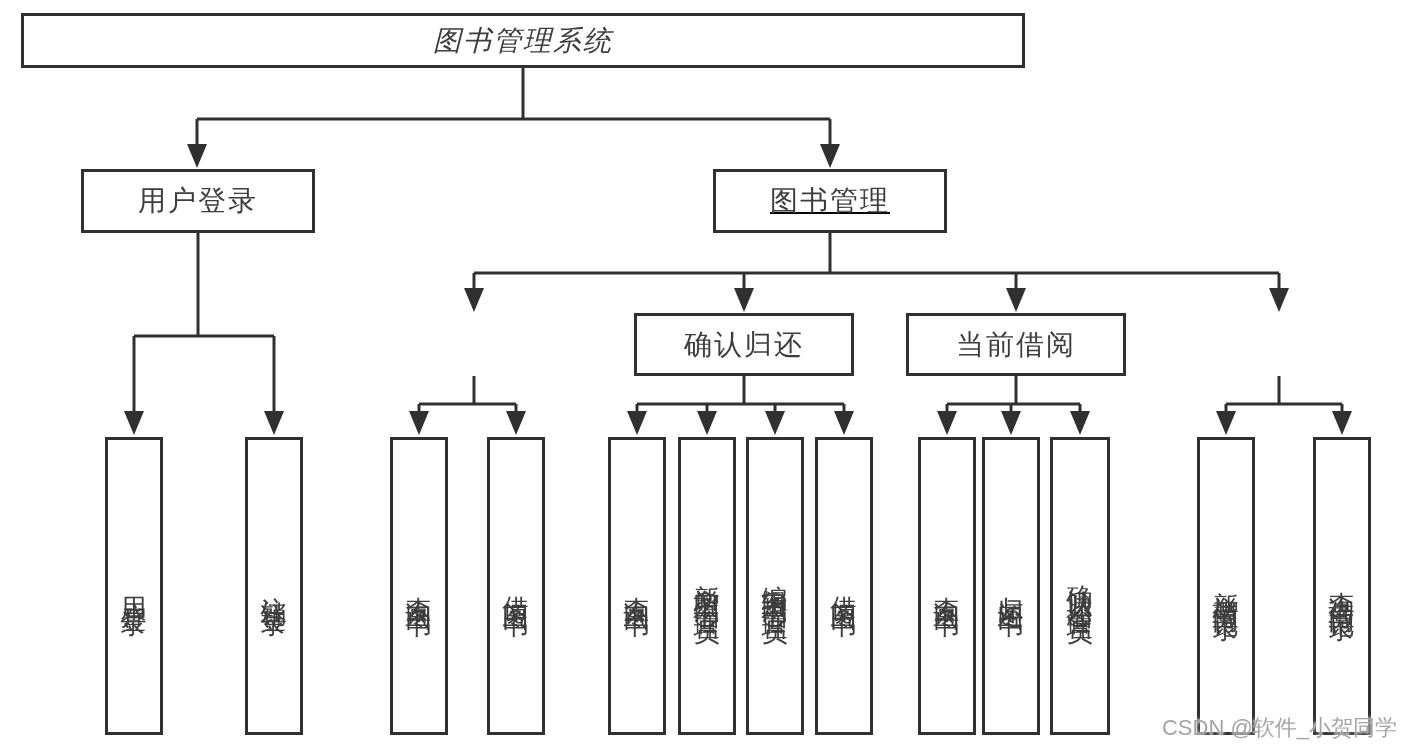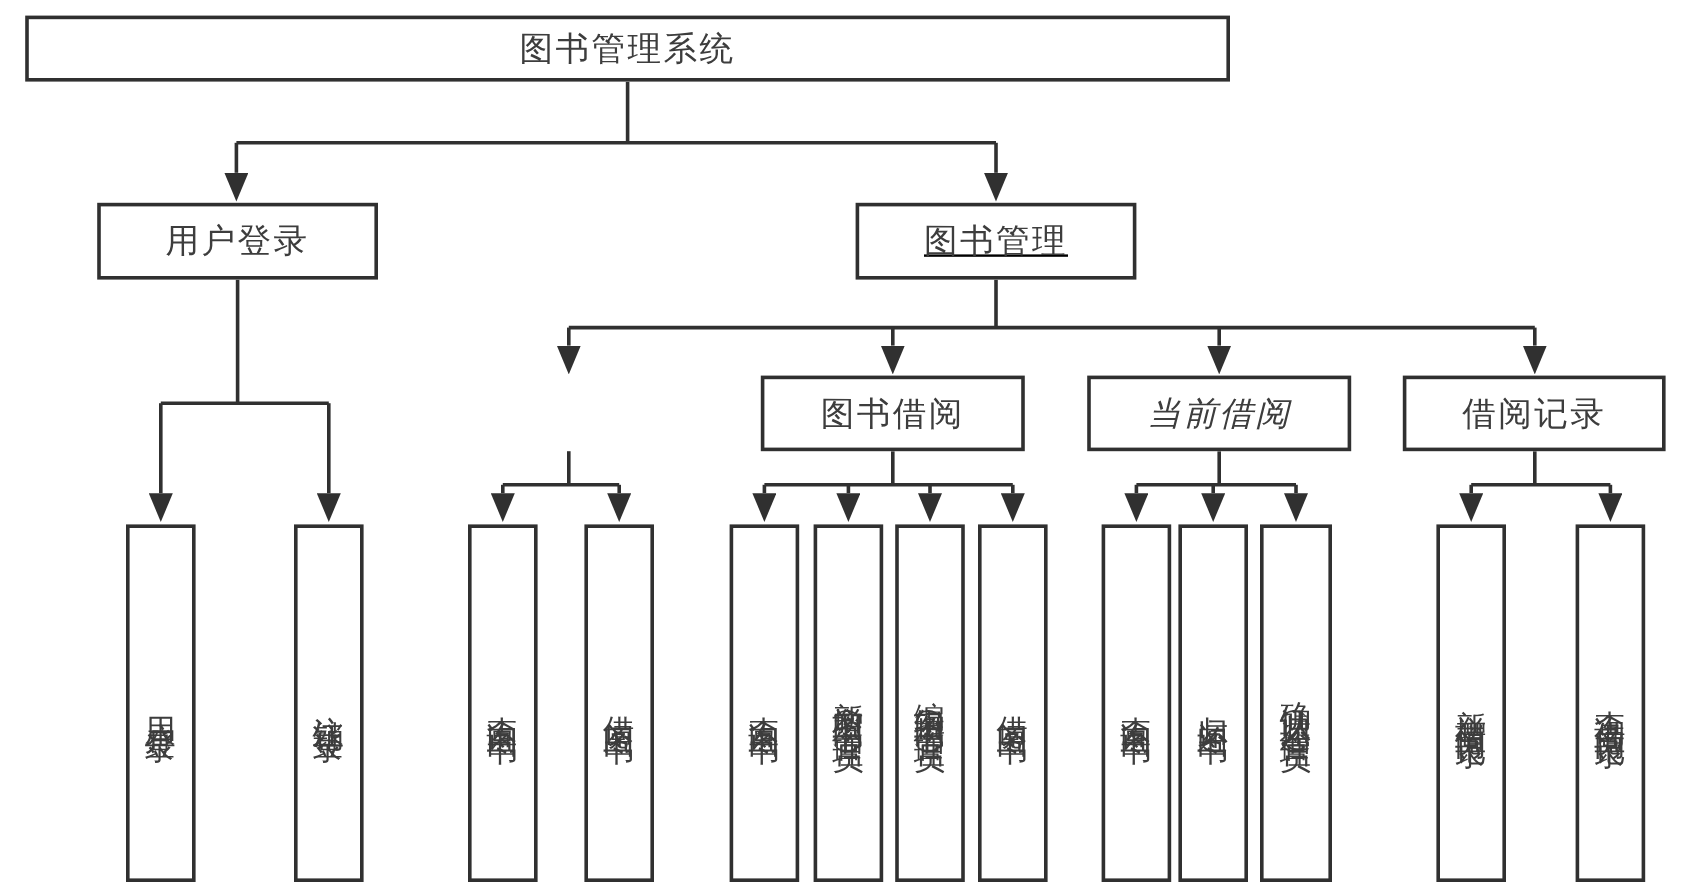--- a/index.html
+++ b/index.html
@@ -116,39 +116,36 @@
     </g>
 
     <g stroke="#303030" stroke-width="3" fill="none">
       <path d="M1279,376 V404"></path>
       <path d="M1226,404 H1342"></path>
       <path d="M1226,404 V411" marker-end="url(#arrow)"></path>
       <path d="M1342,404 V411" marker-end="url(#arrow)"></path>
     </g>
   </svg>
 
-  <div class="node" style="left:21px; top:13px; width:1004px; height:55px;">
+  <div class="node" style="left:21px; top:13px; width:1004px; height:55px;font-style:italic;">
     <span class="lbl">图书管理系统</span>
   </div>
 
   <div class="node" style="left:81px; top:169px; width:234px; height:64px;">
     <span class="lbl">用户登录</span>
   </div>
   <div class="node" style="left:713px; top:169px; width:234px; height:64px;text-decoration:underline;">
     <span class="lbl">图书管理</span>
   </div>
 
   <div class="node" style="left:634px; top:313px; width:220px; height:63px;">
-    <span class="lbl">图书借阅</span>
+    <span class="lbl">确认归还</span>
   </div>
-  <div class="node" style="left:906px; top:313px; width:220px; height:63px;font-style:italic;">
+  <div class="node" style="left:906px; top:313px; width:220px; height:63px;">
     <span class="lbl">当前借阅</span>
-  </div>
-  <div class="node" style="left:1169px; top:313px; width:219px; height:63px;">
-    <span class="lbl">借阅记录</span>
   </div>
 
   <div class="node leaf" style="left:105px; top:437px; width:58px; height:298px;">
     <span class="lbl">用户登录</span>
   </div>
   <div class="node leaf" style="left:245px; top:437px; width:58px; height:298px;">
     <span class="lbl">注销登录</span>
   </div>
 
   <div class="node leaf" style="left:390px; top:437px; width:58px; height:298px;">
@@ -181,14 +178,15 @@
     <span class="lbl">确认归还（管理员）</span>
   </div>
 
   <div class="node leaf" style="left:1197px; top:437px; width:58px; height:298px;">
     <span class="lbl">新增借阅记录</span>
   </div>
   <div class="node leaf" style="left:1313px; top:437px; width:58px; height:298px;">
     <span class="lbl">查询借阅记录</span>
   </div>
 
+  <div class="watermark">CSDN @软件_小贺同学</div>
 
 </div>
 
 </body></html>

